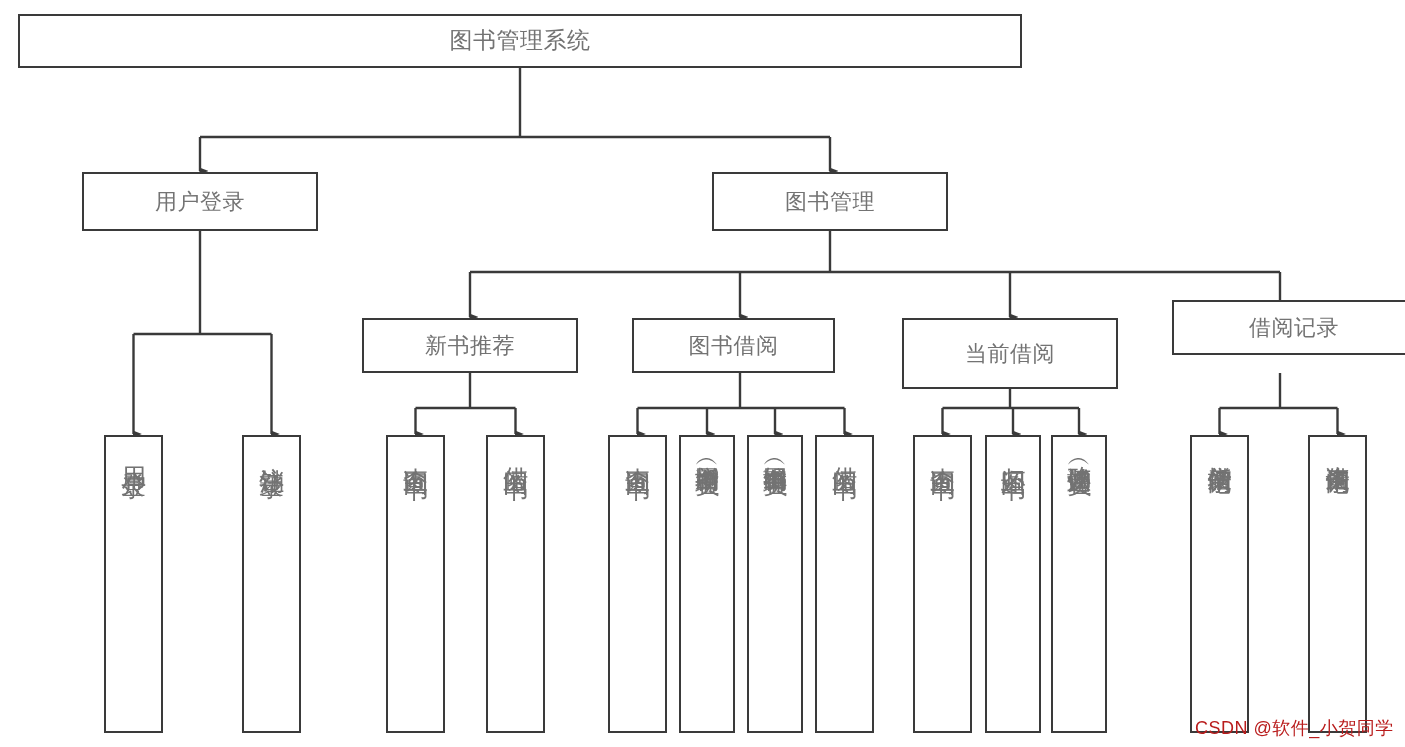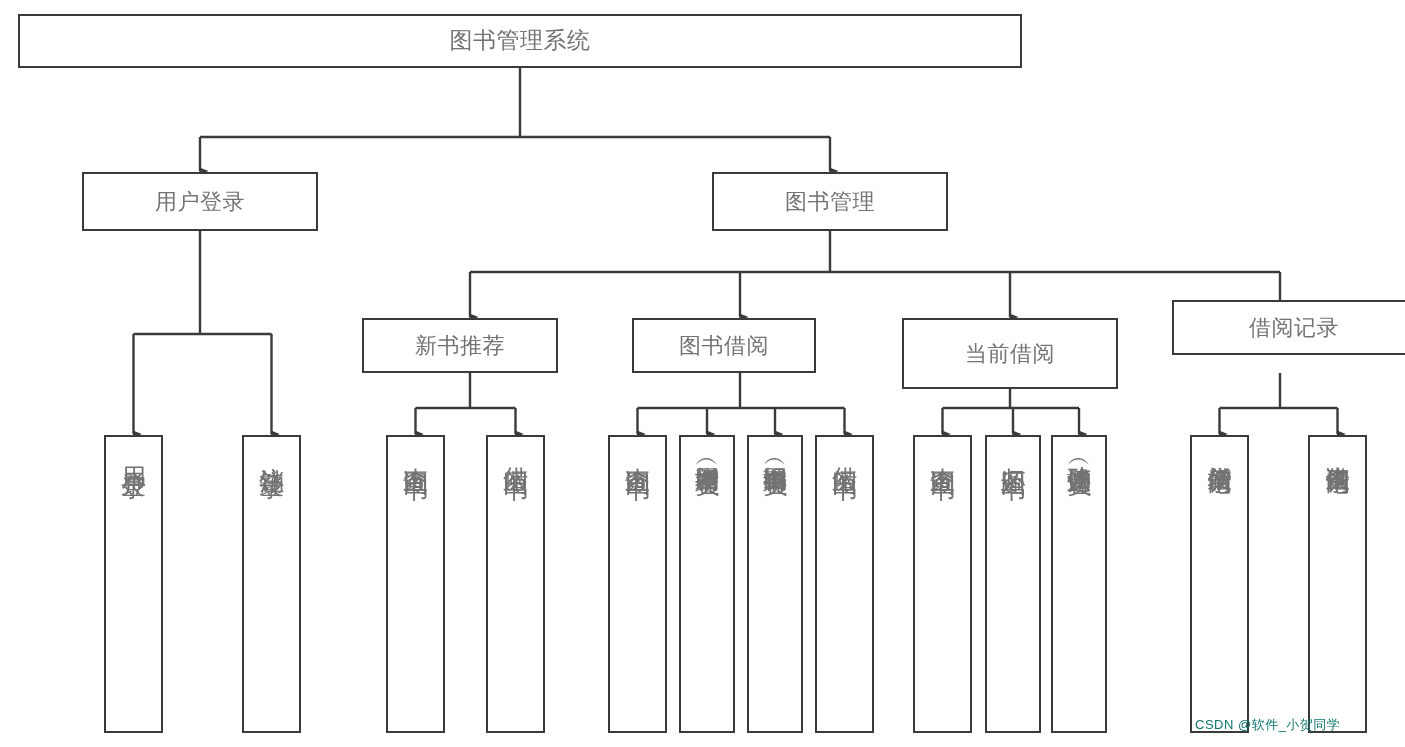--- a/index.html
+++ b/index.html
@@ -63,22 +63,22 @@
     letter-spacing: 3px;
     white-space: normal;
     max-height: 100%;
   }
   .node.vert.tall .label {
     font-size: 24px;
     letter-spacing: 1px;
   }
   .watermark {
     position: absolute;
-    font-size: 13px;
-    color: #0f766e;
+    font-size: 18px;
+    color: #b91c1c;
     white-space: nowrap;
     z-index: 5;
     letter-spacing: 0.5px;
   }
 </style>
 </head>
 <body>
 
 <div id="canvas">
   <svg id="edges" viewBox="0 0 1405 747">
@@ -127,24 +127,24 @@
   <div id="node-layer">
       <div class="node horiz root" style="left: 18px; top: 14px; width: 1004px; height: 54px;">
         <span class="label">图书管理系统</span>
       </div>
       <div class="node horiz" style="left: 82px; top: 172px; width: 236px; height: 59px;">
         <span class="label">用户登录</span>
       </div>
       <div class="node horiz" style="left: 712px; top: 172px; width: 236px; height: 59px;">
         <span class="label">图书管理</span>
       </div>
-      <div class="node horiz" style="left: 362px; top: 318px; width: 196px; height: 55px;">
+      <div class="node horiz" style="left: 362px; top: 318px; width: 216px; height: 55px;">
         <span class="label">新书推荐</span>
       </div>
-      <div class="node horiz" style="left: 632px; top: 318px; width: 184px; height: 55px;">
+      <div class="node horiz" style="left: 632px; top: 318px; width: 203px; height: 55px;">
         <span class="label">图书借阅</span>
       </div>
       <div class="node horiz" style="left: 902px; top: 318px; width: 216px; height: 71px;">
         <span class="label">当前借阅</span>
       </div>
       <div class="node horiz" style="left: 1172px; top: 300px; width: 244px; height: 55px;">
         <span class="label">借阅记录</span>
       </div>
       <div class="node vert" style="left: 104px; top: 435px; width: 59px; height: 298px;">
         <span class="label">用户登录</span>

